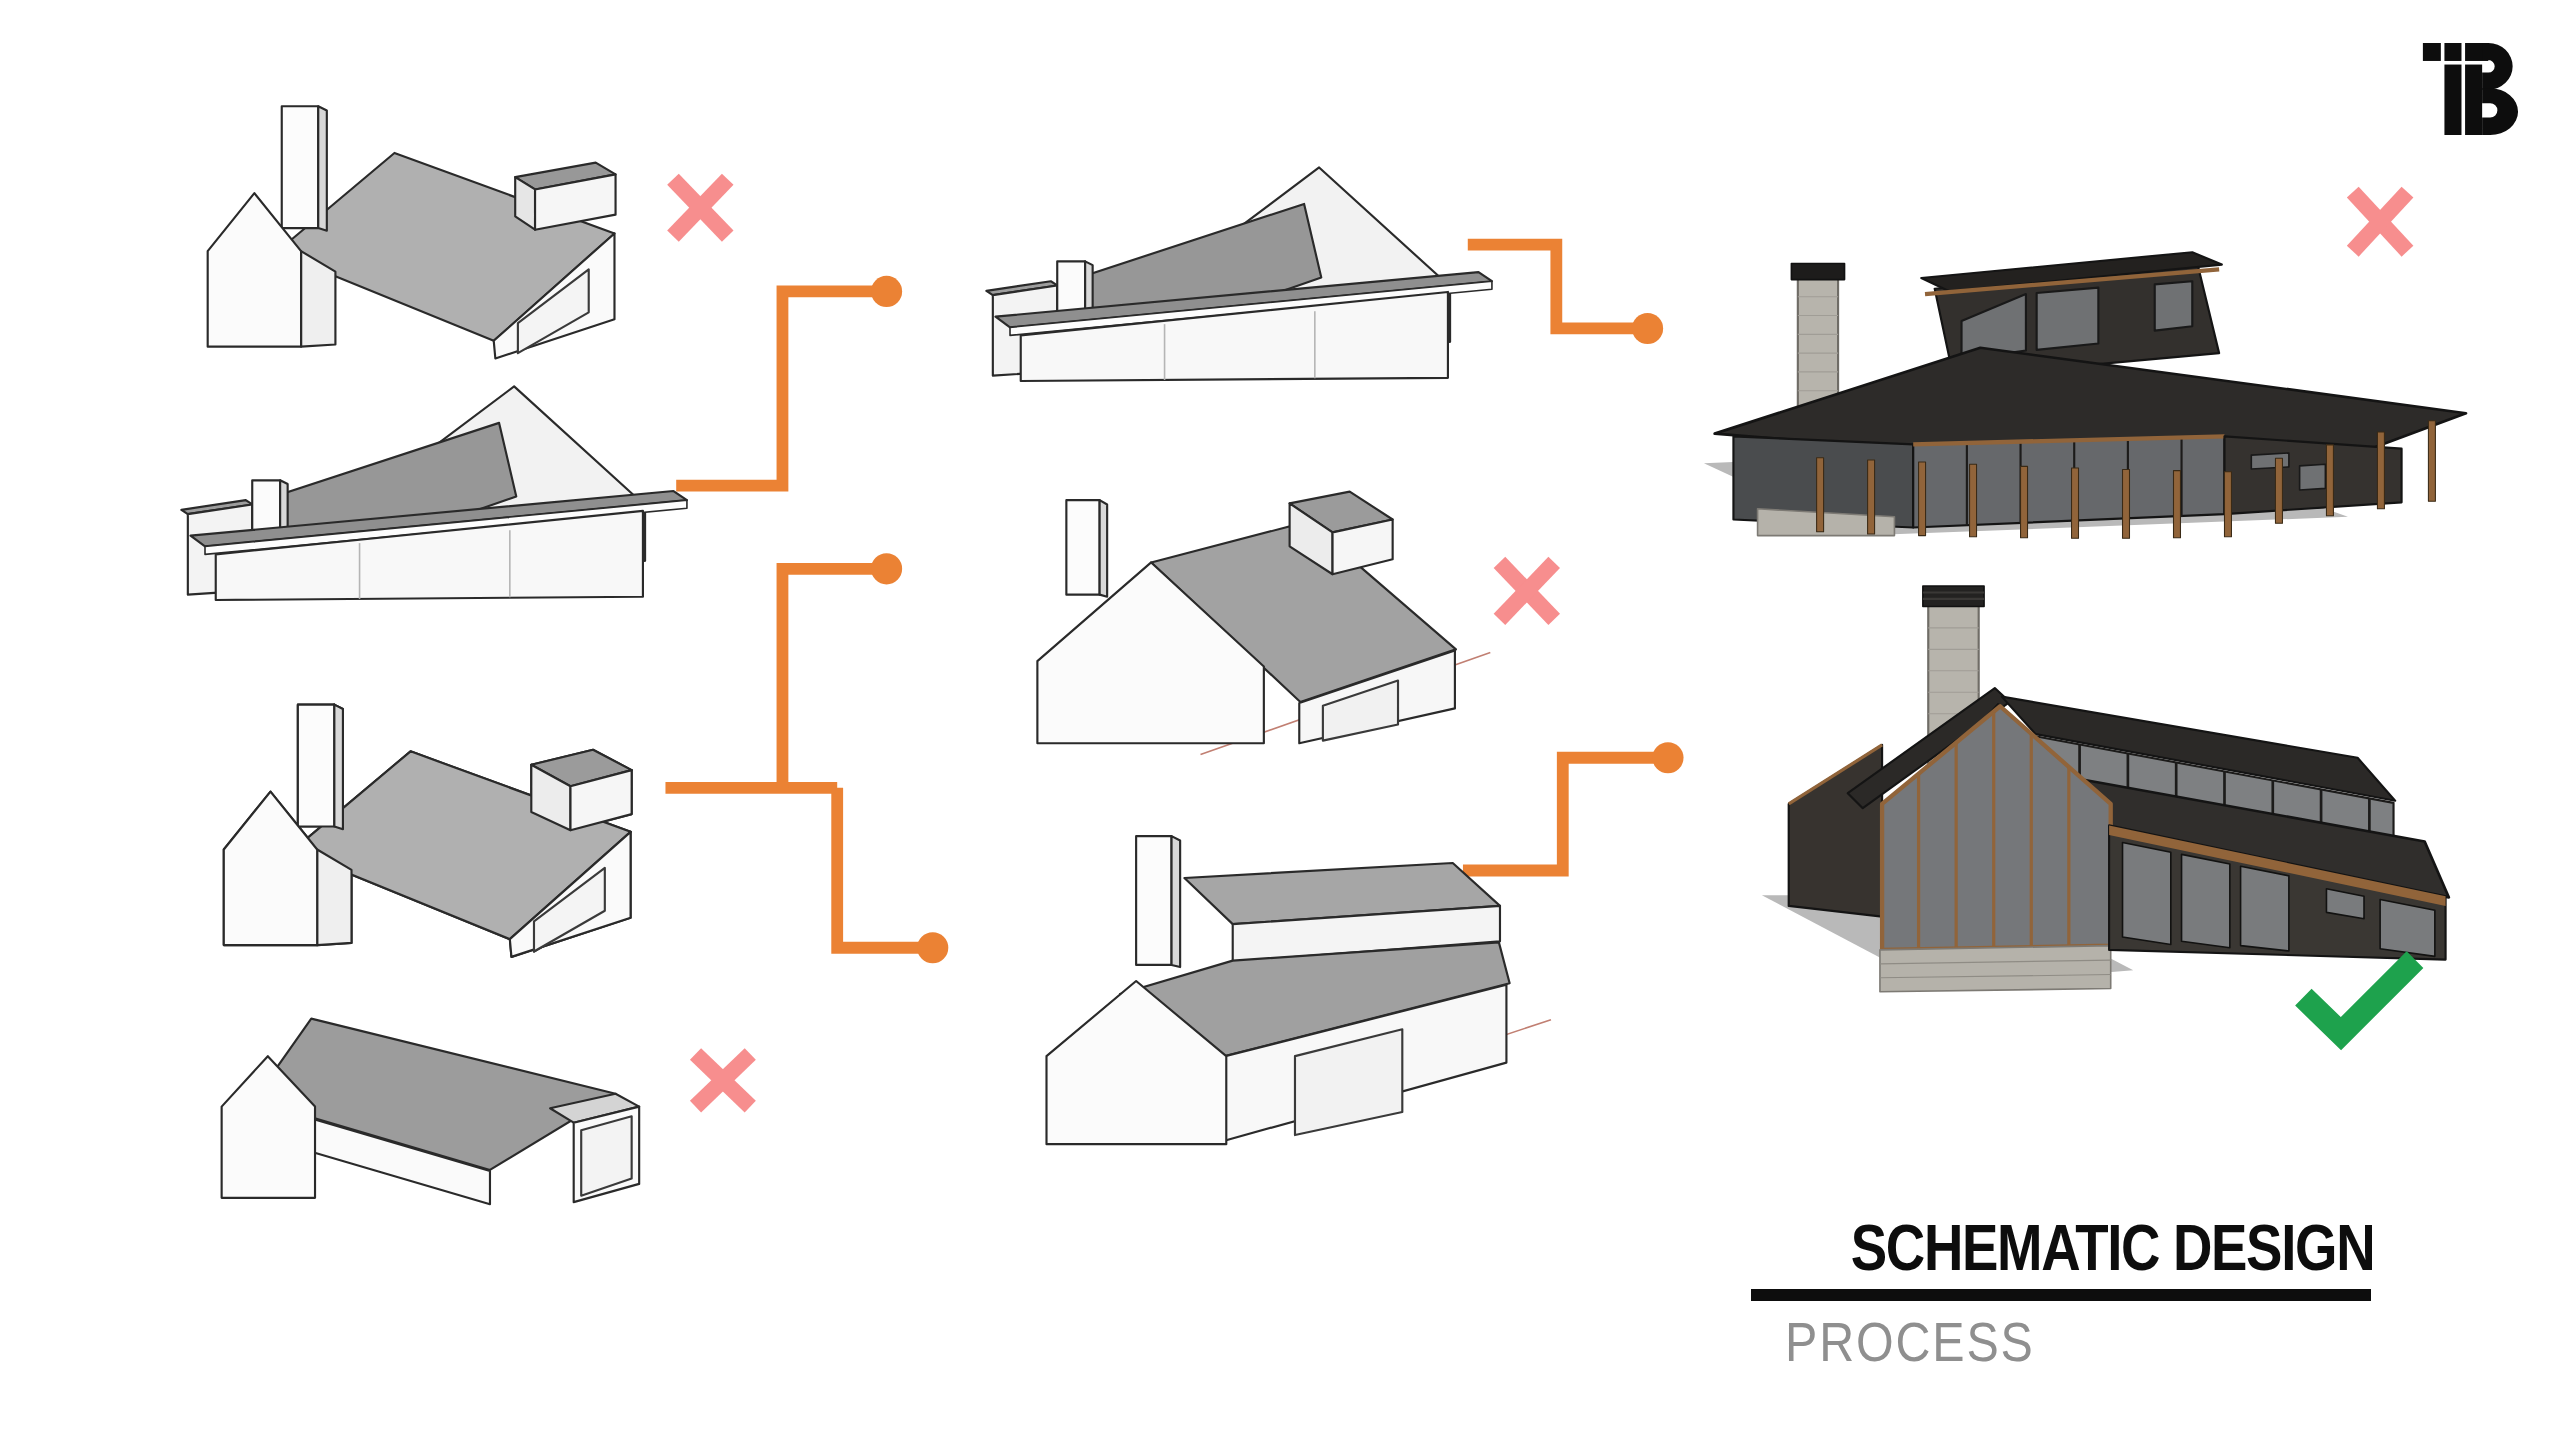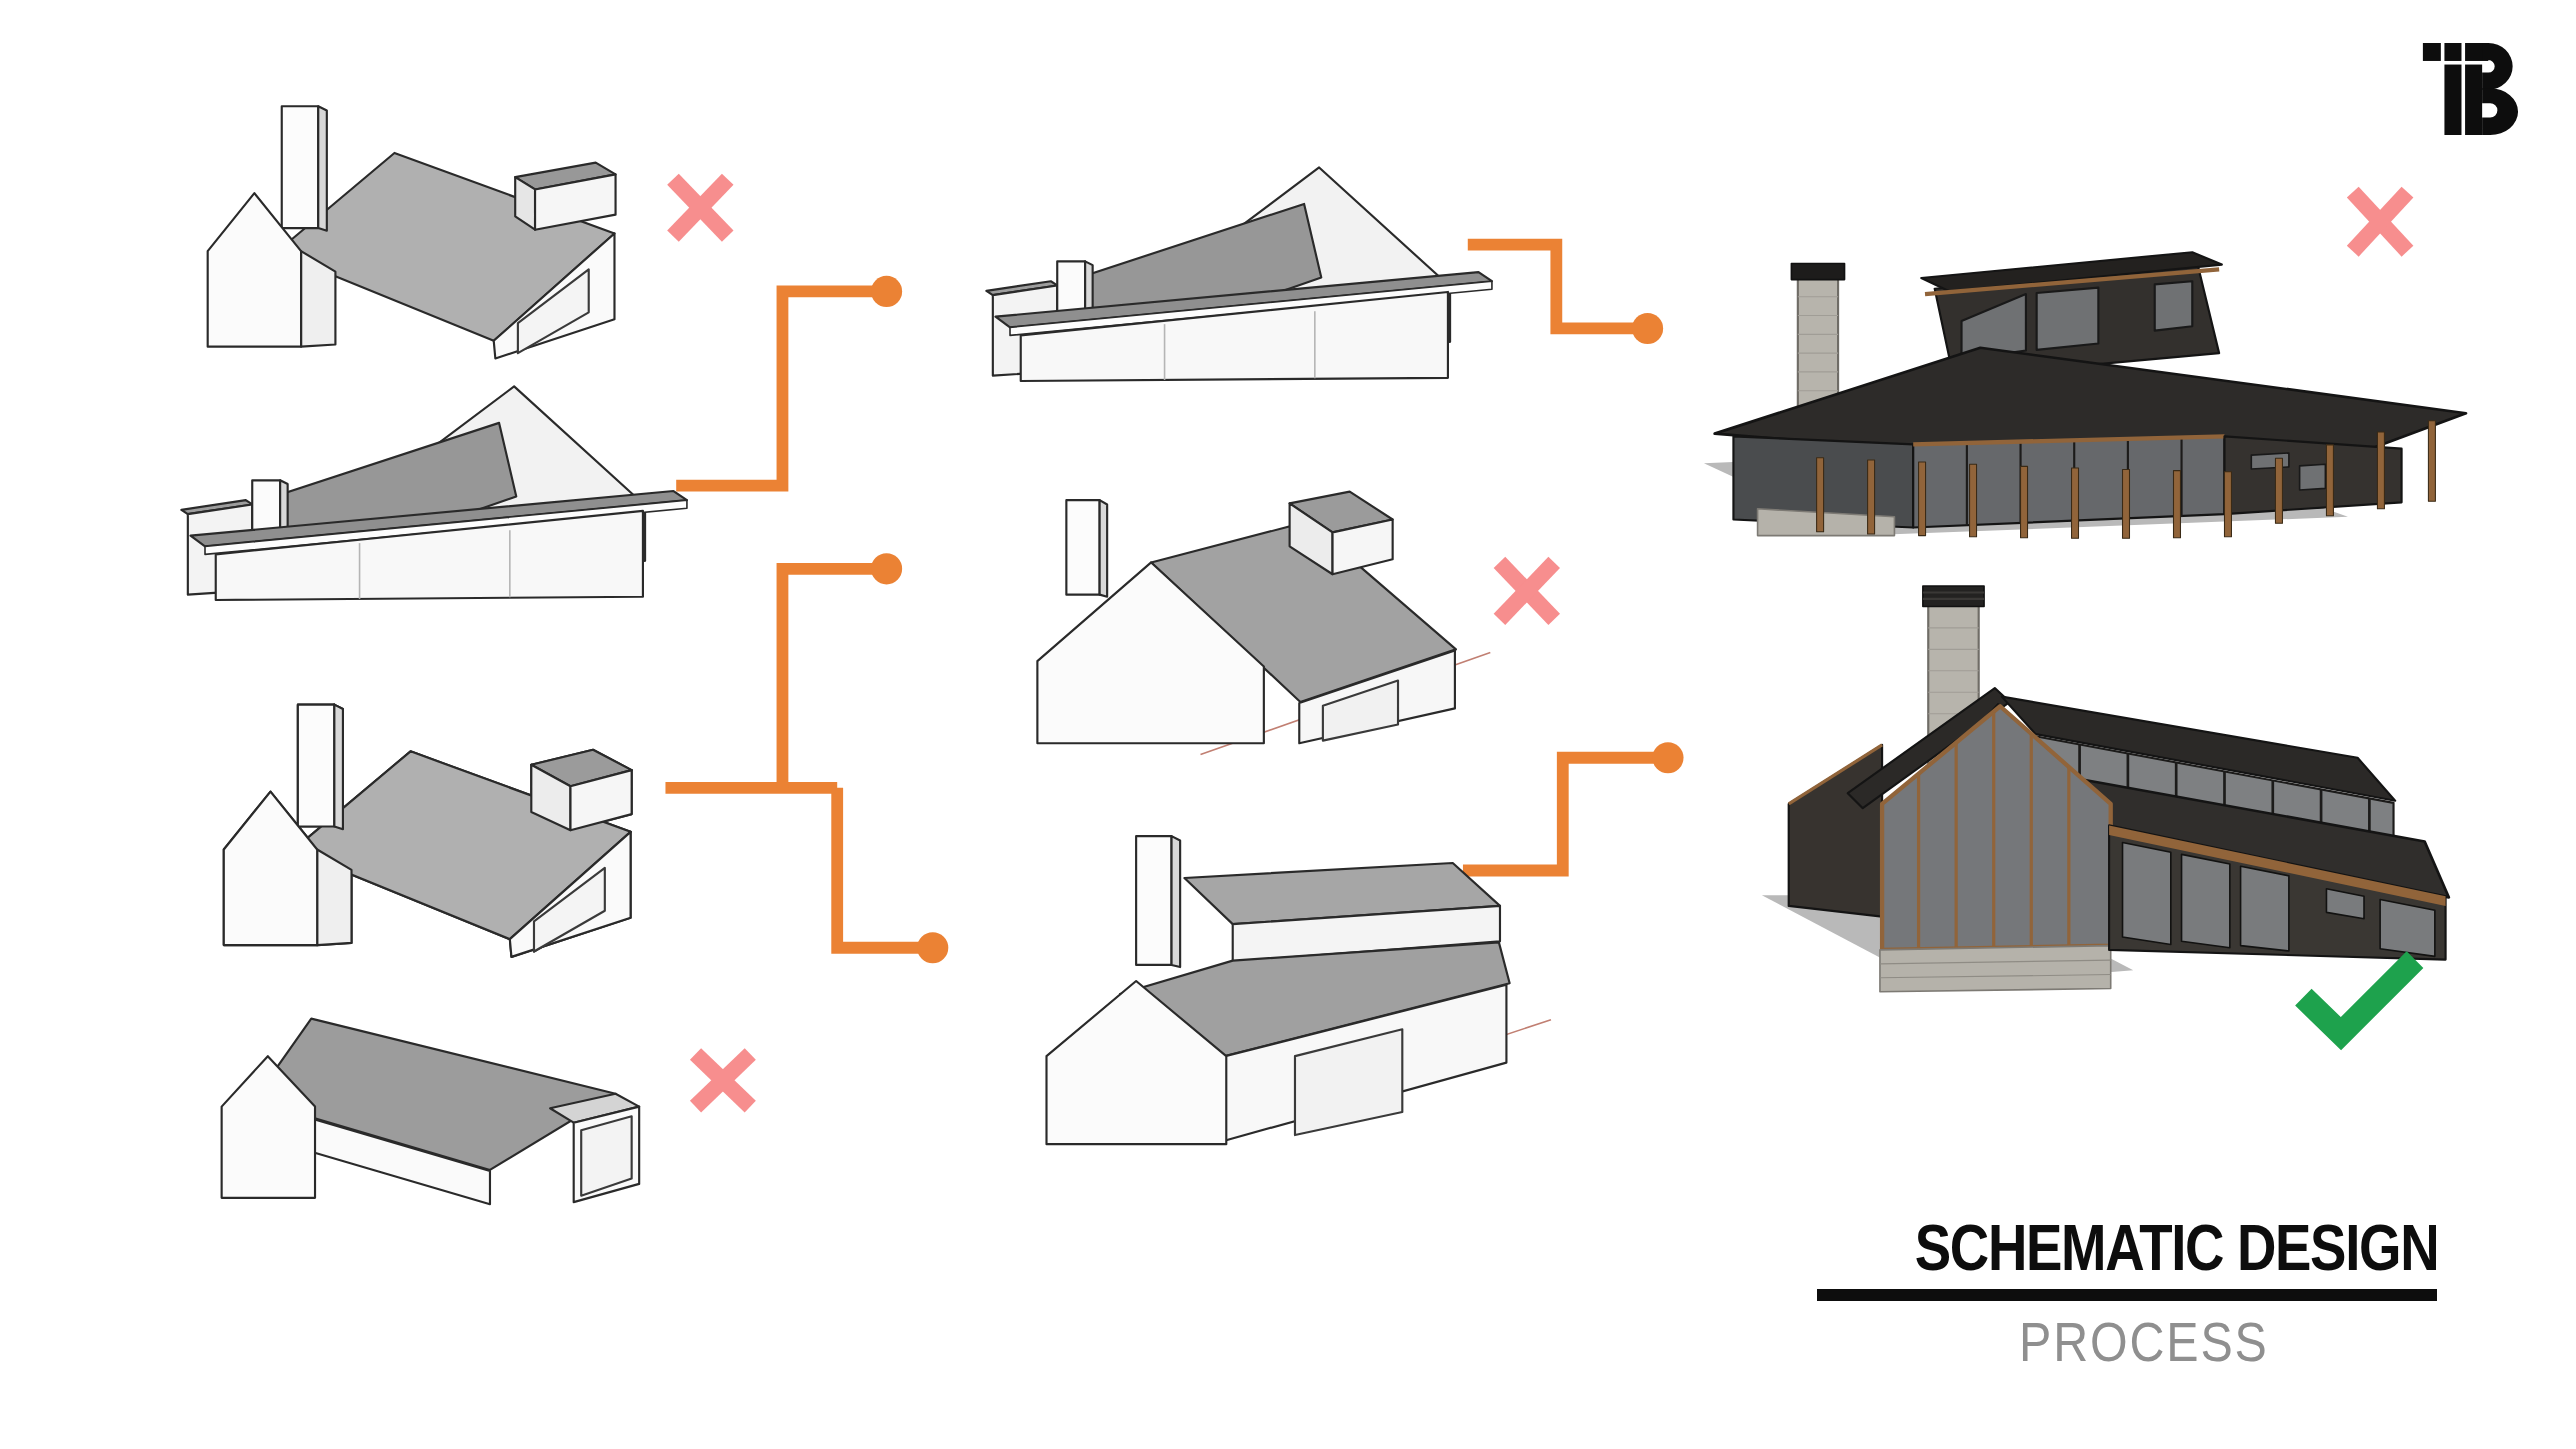--- a/index.html
+++ b/index.html
@@ -1,21 +1,21 @@
 <!DOCTYPE html>
 <html style="font-size:8.6px"><head>
 <meta charset="utf-8">
 <style>
   html,body{margin:0;padding:0;background:#ffffff;}
   body{width:2576px;height:1449px;position:relative;overflow:hidden;
        font-family:"Liberation Sans",sans-serif;}
   #scene{position:absolute;left:0;top:0;width:2576px;height:1449px;}
   .logo{position:absolute;top:43px;right:42px;width:119px;height:92px;}
   .footer{position:absolute;right:74px;top:1212px;width:751px;
-          display:flex;flex-direction:column;align-items:center;}
+          display:flex;flex-direction:column;align-items:flex-start;}
   .title-main{font-size:65px;font-weight:700;color:#0d0d0d;letter-spacing:-1.6px;
               transform:scaleX(.84);transform-origin:100% 50%;white-space:nowrap;line-height:1.1;}
   .title-bar{width:620px;height:11.8px;background:#0d0d0d;margin-top:5.4px;}
   .title-sub{font-size:55px;font-weight:400;color:#8f8f8f;letter-spacing:2.1px;
              transform:scaleX(.88);transform-origin:100% 50%;margin-top:9.7px;white-space:nowrap;}
 </style>
 </head>
 <body>
 
 <svg id="scene" viewBox="0 0 4800 2700">

